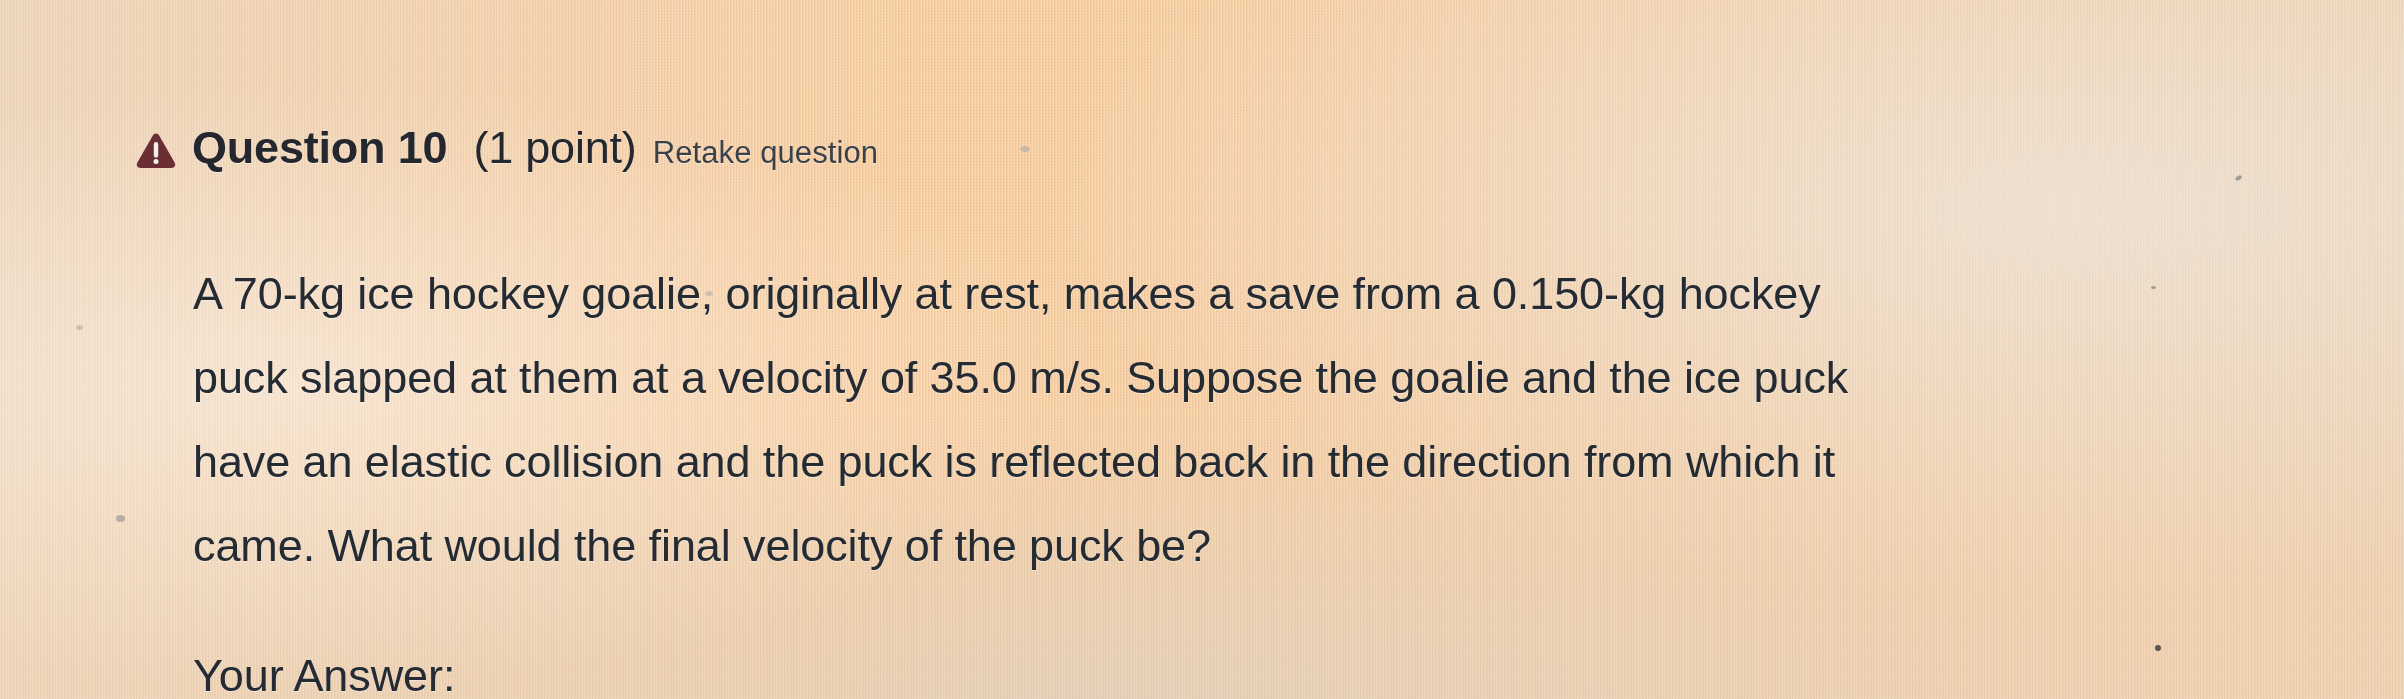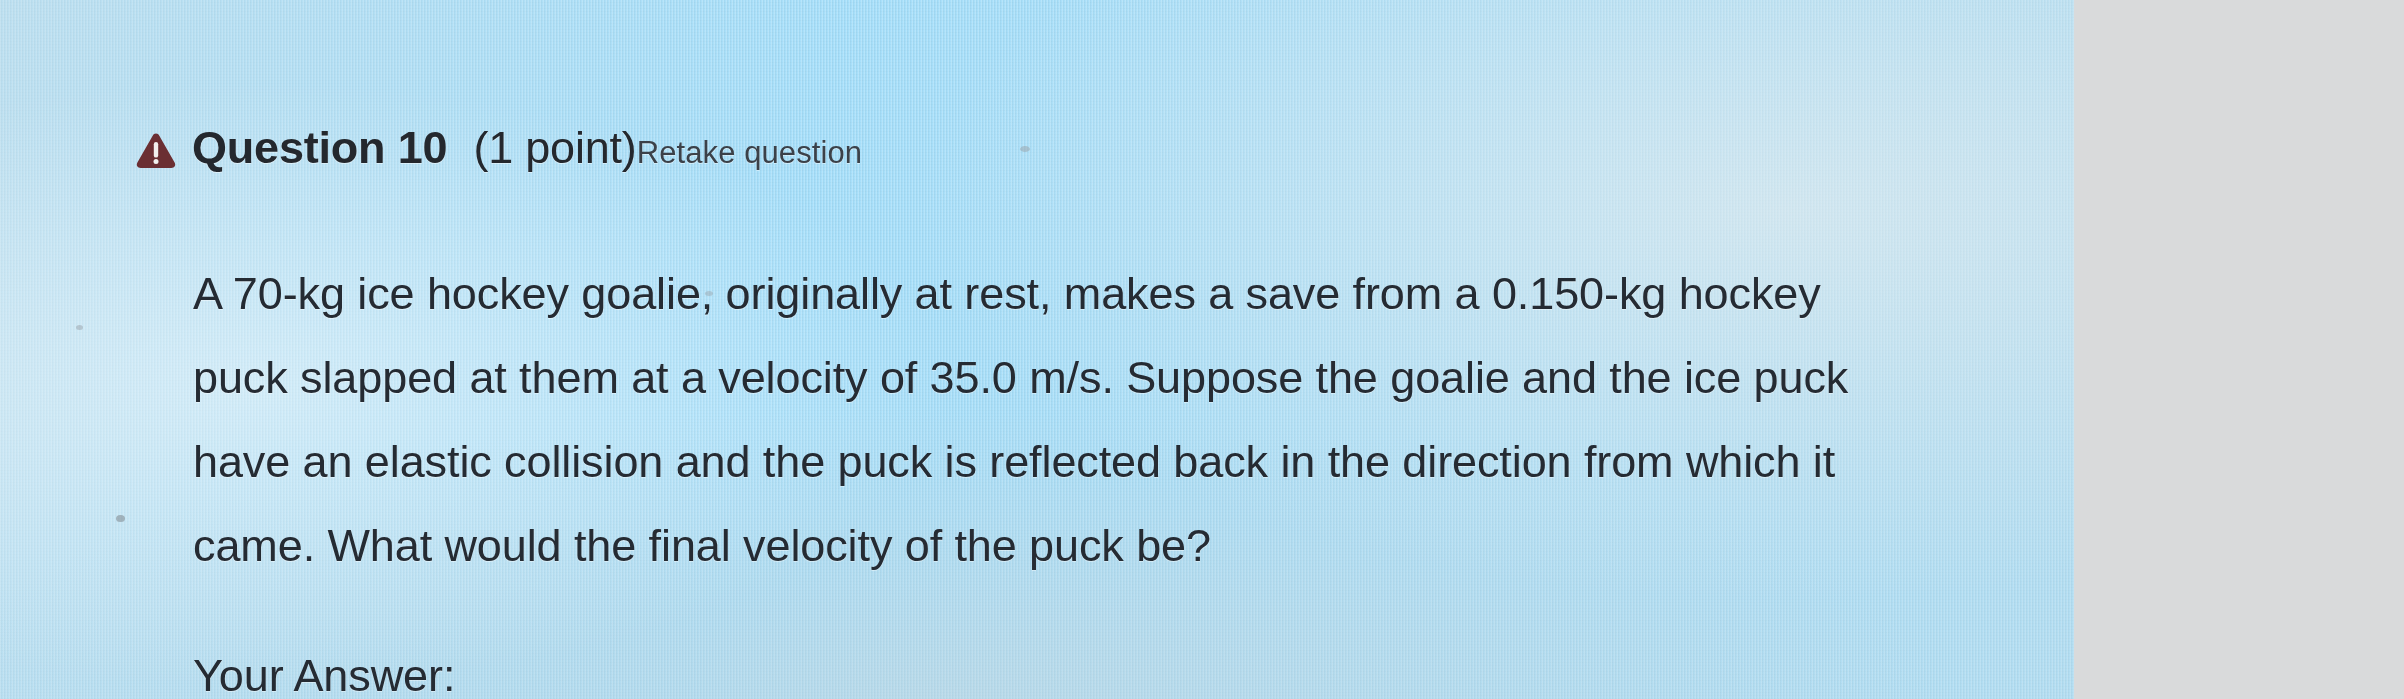--- a/index.html
+++ b/index.html
@@ -3,24 +3,24 @@
 <meta charset="utf-8">
 <style>
   html, body {
     margin: 0;
     padding: 0;
     background: #d9dadb;
   }
 
   #screen {
     position: relative;
-    width: 2074px;
+    width: 2404px;
     height: 699px;
     overflow: hidden;
-    background: #7dd3fc;
+    background: #fdba74;
     font-family: "Liberation Sans", sans-serif;
     -webkit-font-smoothing: antialiased;
   }
 
   
   #screen::before {
     content: "";
     position: absolute;
     inset: 0;
     pointer-events: none;
@@ -94,20 +94,21 @@
     color: #24282e;
     margin-left: 26px;
     letter-spacing: -0.2px;
     text-shadow: 0 1px 0 rgba(255,255,255,0.45);
   }
 
   .q-retake {
     font-size: 31px;
     font-weight: normal;
     color: #3b4149;
+    margin-left: 16px;
     letter-spacing: 0.1px;
     text-shadow: 0 1px 0 rgba(255,255,255,0.45);
   }
 
   
   .question-body {
     position: absolute;
     left: 193px;
     top: 252px;
     width: 2230px;

